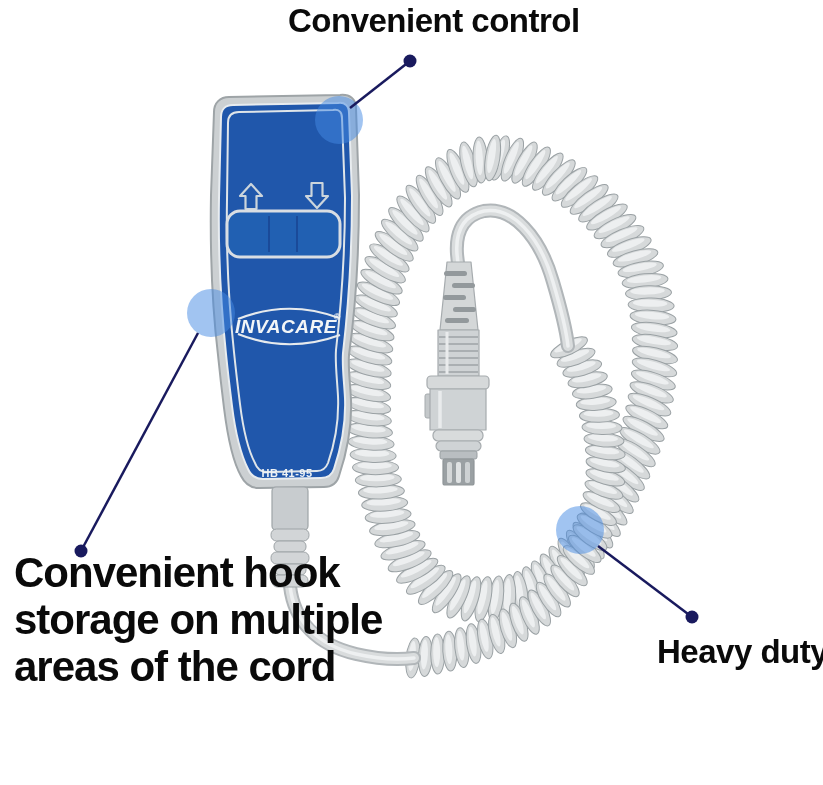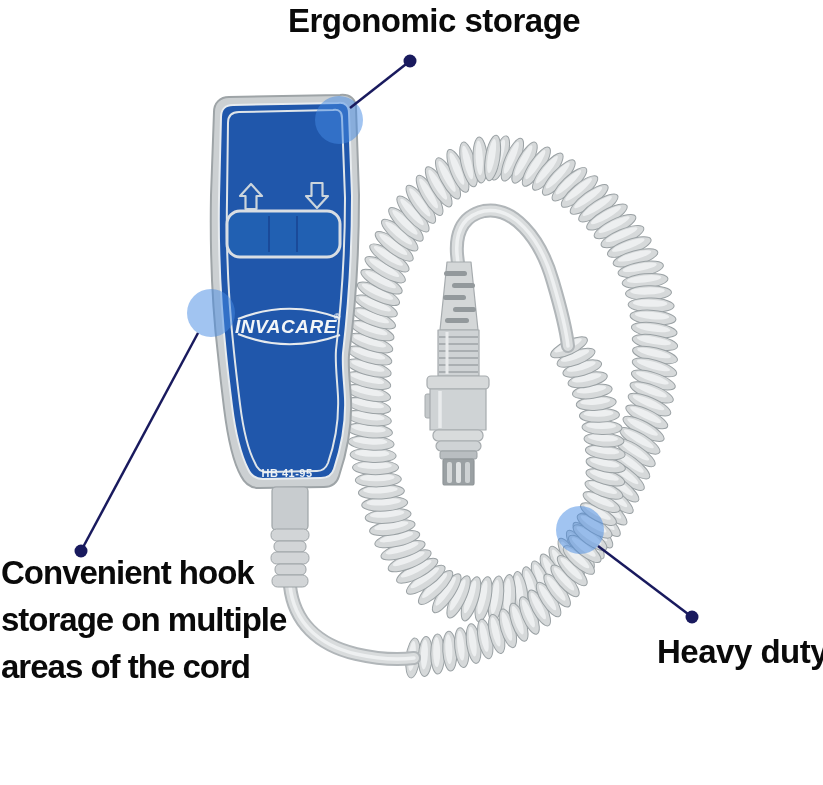--- a/index.html
+++ b/index.html
@@ -2,21 +2,21 @@
 <html><head>
 <meta charset="utf-8">
 <style>
   html,body{margin:0;padding:0;background:#fff;}
   .stage{position:relative;width:823px;height:785px;background:#fff;overflow:hidden;
          font-family:"Liberation Sans", sans-serif;}
   .stage svg{position:absolute;left:0;top:0;}
   .label{position:absolute;font-weight:bold;color:#0a0a0a;z-index:5;}
   .label div{white-space:nowrap;}
   .title-label{left:288px;top:2px;font-size:33px;letter-spacing:-0.5px;}
-  .hook-label{left:1px;top:549px;font-size:33px;line-height:47px;letter-spacing:-1px;}
+  .hook-label{left:14px;top:549px;font-size:42px;line-height:47px;letter-spacing:-1px;}
   .cord-label{left:622px;top:629px;font-size:33px;line-height:45px;letter-spacing:-0.5px;margin-left:35px;}
 </style>
 </head>
 <body>
 
 <div class="stage">
 
 <svg width="823" height="785" viewBox="0 0 823 785">
 
   <path id="coil-ring-path" fill="none" stroke="none" d="M 500 158
@@ -399,21 +399,21 @@
     <line x1="692" y1="617" x2="598" y2="546"></line>
   </g>
   <g fill="#191a5e">
     <circle cx="410" cy="61" r="6.5"></circle>
     <circle cx="81" cy="551" r="6.5"></circle>
     <circle cx="692" cy="617" r="6.5"></circle>
   </g>
 </svg>
 
 <div class="label title-label">
-  <div>Ergonomic storage</div>
+  <div>Convenient control</div>
 </div>
 
 <div class="label hook-label">
   <div>Convenient hook</div>
   <div>storage on multiple</div>
   <div>areas of the cord</div>
 </div>
 
 <div class="label cord-label">
   <div>Heavy duty</div>

